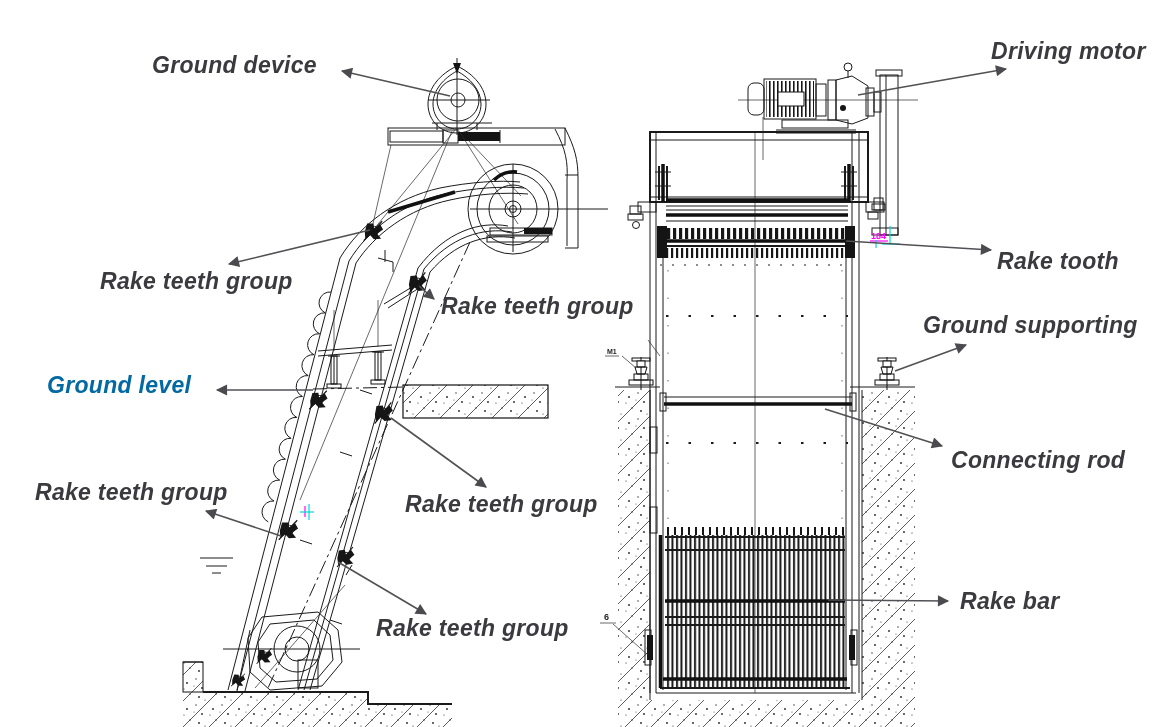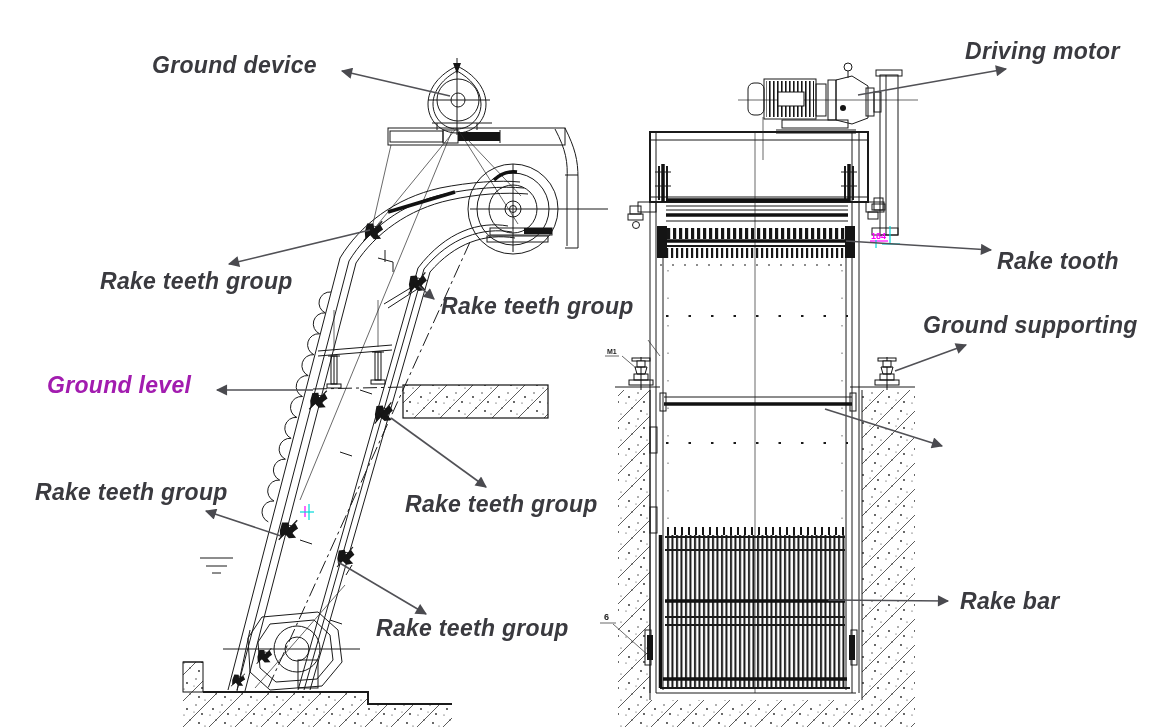--- a/index.html
+++ b/index.html
@@ -1,21 +1,21 @@
 <!DOCTYPE html>
 <html><head>
 <meta charset="utf-8">
 <style>
   html,body{margin:0;padding:0;background:#ffffff;}
   #stage{position:relative;width:1174px;height:727px;background:#ffffff;overflow:hidden;
          font-family:"Liberation Sans","DejaVu Sans",sans-serif;}
   #drawing{position:absolute;left:0;top:0;}
   .callout{position:absolute;white-space:nowrap;font-style:italic;font-weight:700;
            font-size:23px;letter-spacing:.3px;color:#3a3a3f;line-height:26px;}
-  .callout.blue{color:#a21caf;}
+  .callout.blue{color:#0369a1;}
   
   svg .ln{stroke:#1a1a1a;fill:none;stroke-width:1;}
   svg .ln2{stroke:#1a1a1a;fill:none;stroke-width:2;}
   svg .ln3{stroke:#111;fill:none;stroke-width:3.5;}
   svg .thin{stroke:#2a2a2a;fill:none;stroke-width:.7;}
   svg .dark{fill:#141414;stroke:none;}
   svg .leader{stroke:#515156;fill:none;stroke-width:1.6;}
   svg .dashdot{stroke:#1a1a1a;fill:none;stroke-width:1;stroke-dasharray:14 4 3 4;}
   svg .dots{stroke:#1a1a1a;fill:none;stroke-width:2;stroke-dasharray:2.5 20;}
   svg .mag{stroke:#ff00ff;fill:none;stroke-width:1.2;}
@@ -376,24 +376,25 @@
     <line class="leader" x1="391" y1="418" x2="486" y2="487" marker-end="url(#arr)"></line>
     <line class="leader" x1="338" y1="562" x2="426" y2="614" marker-end="url(#arr)"></line>
     <line class="leader" x1="846" y1="241" x2="991" y2="250" marker-end="url(#arr)"></line>
     <line class="leader" x1="895" y1="371" x2="966" y2="345" marker-end="url(#arr)"></line>
     <line class="leader" x1="825" y1="409" x2="942" y2="446" marker-end="url(#arr)"></line>
     <line class="leader" x1="828" y1="600" x2="948" y2="601" marker-end="url(#arr)"></line>
   </g>
 </svg>
 
 <div class="callout" style="left:152px;top:52px">Ground device</div>
-<div class="callout" style="left:965px;top:38px">Driving motor</div>
+<div class="callout" style="left:991px;top:38px">Driving motor</div>
 <div class="callout" style="left:100px;top:268px">Rake teeth group</div>
 <div class="callout" style="left:441px;top:293px">Rake teeth group</div>
 <div class="callout blue" style="left:47px;top:372px">Ground level</div>
 <div class="callout" style="left:35px;top:479px">Rake teeth group</div>
 <div class="callout" style="left:405px;top:491px">Rake teeth group</div>
 <div class="callout" style="left:376px;top:615px">Rake teeth group</div>
 <div class="callout" style="left:997px;top:248px">Rake tooth</div>
 <div class="callout" style="left:923px;top:312px">Ground supporting</div>
+<div class="callout" style="left:951px;top:447px">Connecting rod</div>
 <div class="callout" style="left:960px;top:588px">Rake bar</div>
 
 </div>
 
 </body></html>

